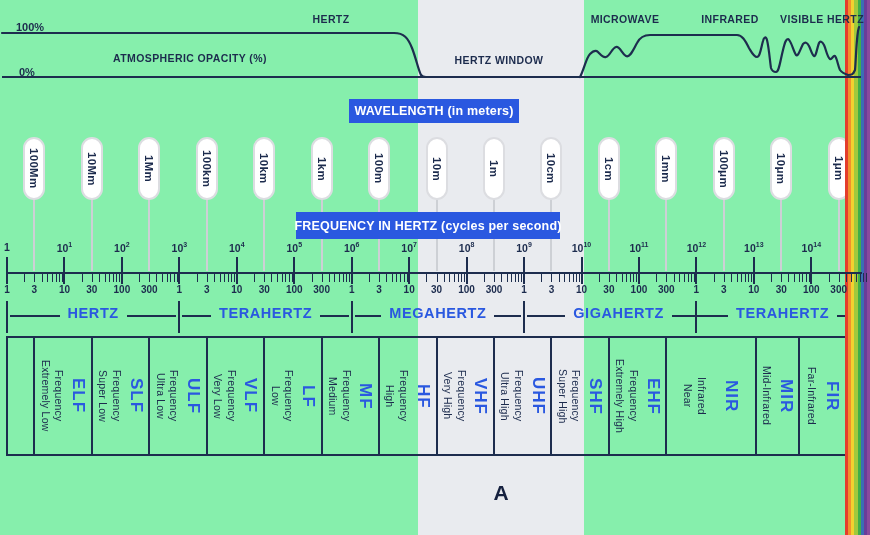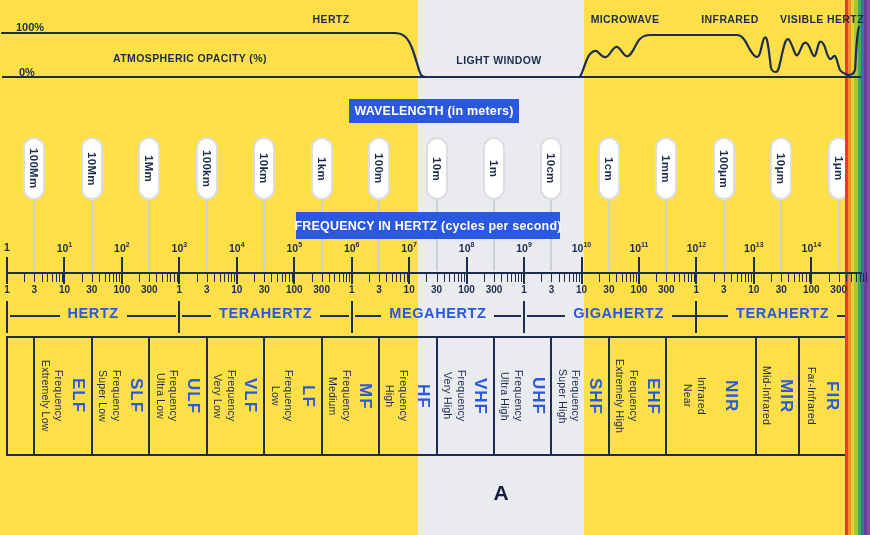--- a/index.html
+++ b/index.html
@@ -1,17 +1,17 @@
 <!DOCTYPE html>
 <html><head>
 <meta charset="utf-8">
 <style>
   html,body{margin:0;padding:0;background:#fff;}
   #stage{
-    position:relative;width:870px;height:535px;background:#fde047;
+    position:relative;width:870px;height:535px;background:#86efac;
     font-family:"Liberation Sans",sans-serif;color:#1c2b4d;overflow:hidden;
   }
   .abs{position:absolute;}
   .toplabel{font-size:10.5px;font-weight:bold;letter-spacing:.4px;white-space:nowrap;transform:translateX(-50%);z-index:4;}
   .pct{font-size:11px;font-weight:bold;z-index:4;}
   .window-band{background:#e9ebef;z-index:0;}
   .rainbow{display:flex;z-index:2;}
   .rainbow div{flex:1;height:100%;}
   .badge{
     background:#2a58e0;color:#ffffff;font-size:12.5px;font-weight:bold;
@@ -71,21 +71,21 @@
          C769 48 770 62 771 68 C772 71 774 72 776 72 C779 72 780 62 783 50 C785 42 786 39 788 39
          C791 40 793 50 796 55 C798 57 800 50 803 44 C805 42 807 42 809 46 C811 50 812 55 814 56
          C816 57 817 48 819 43 C820 41 822 41 824 45 C826 49 827 57 830 59 C832 60 833 55 835 56
          C837 58 838 66 840 70 C842 73 845 74 848 75 C851 75 853 75 855 70 C856 60 856 45 858 31 L859 27"></path>
   </svg>
 
   <div class="abs pct" style="left:16px;top:21px;">100%</div>
   <div class="abs pct" style="left:19px;top:66px;">0%</div>
   <div class="abs toplabel" style="left:113px;top:52px;transform:none;">ATMOSPHERIC OPACITY (%)</div>
   <div class="abs toplabel" style="left:331px;top:13px;">HERTZ</div>
-  <div class="abs toplabel" style="left:499px;top:54px;">LIGHT WINDOW</div>
+  <div class="abs toplabel" style="left:499px;top:54px;">HERTZ WINDOW</div>
   <div class="abs toplabel" style="left:625px;top:13px;">MICROWAVE</div>
   <div class="abs toplabel" style="left:730px;top:13px;">INFRARED</div>
   <div class="abs toplabel" style="left:822px;top:13px;">VISIBLE HERTZ</div>
 
   <div class="abs badge" style="left:296px;top:212px;width:264px;height:27px;">FREQUENCY IN HERTZ (cycles per second)</div>
   <div class="abs badge" style="left:349px;top:99px;width:170px;height:24px;">WAVELENGTH (in meters)</div>
 
   <div id="gen">
       <div class="abs stem" style="left: 33.4036px; top: 199px; height: 72px;"></div>
       <div class="abs pill" style="left: 23.4036px; top: 137px;">

